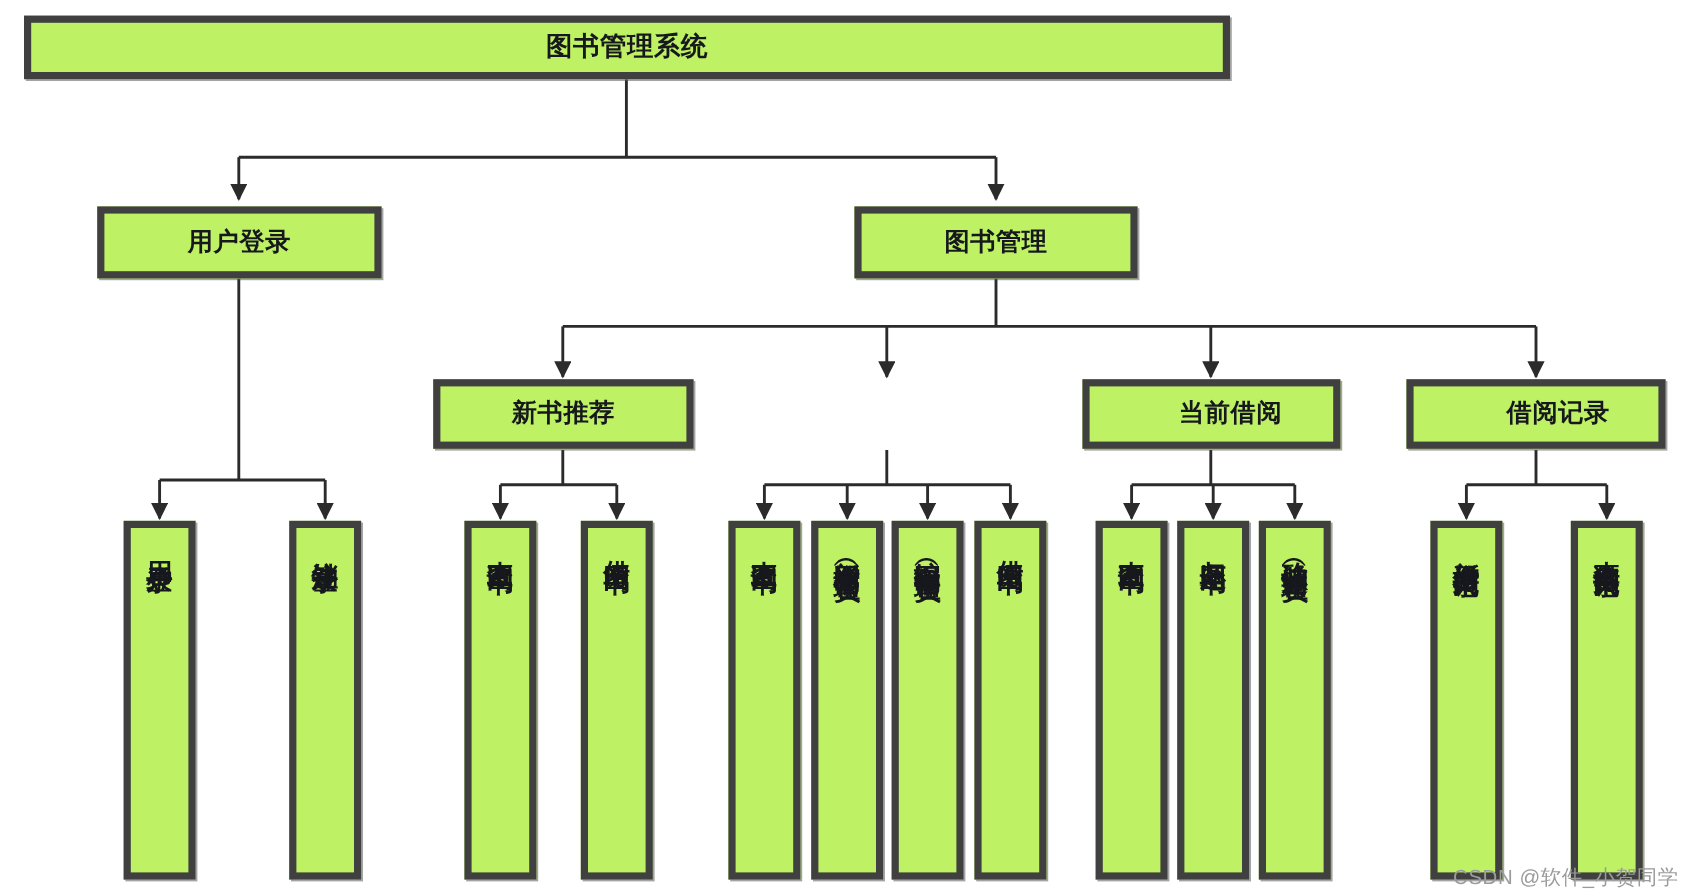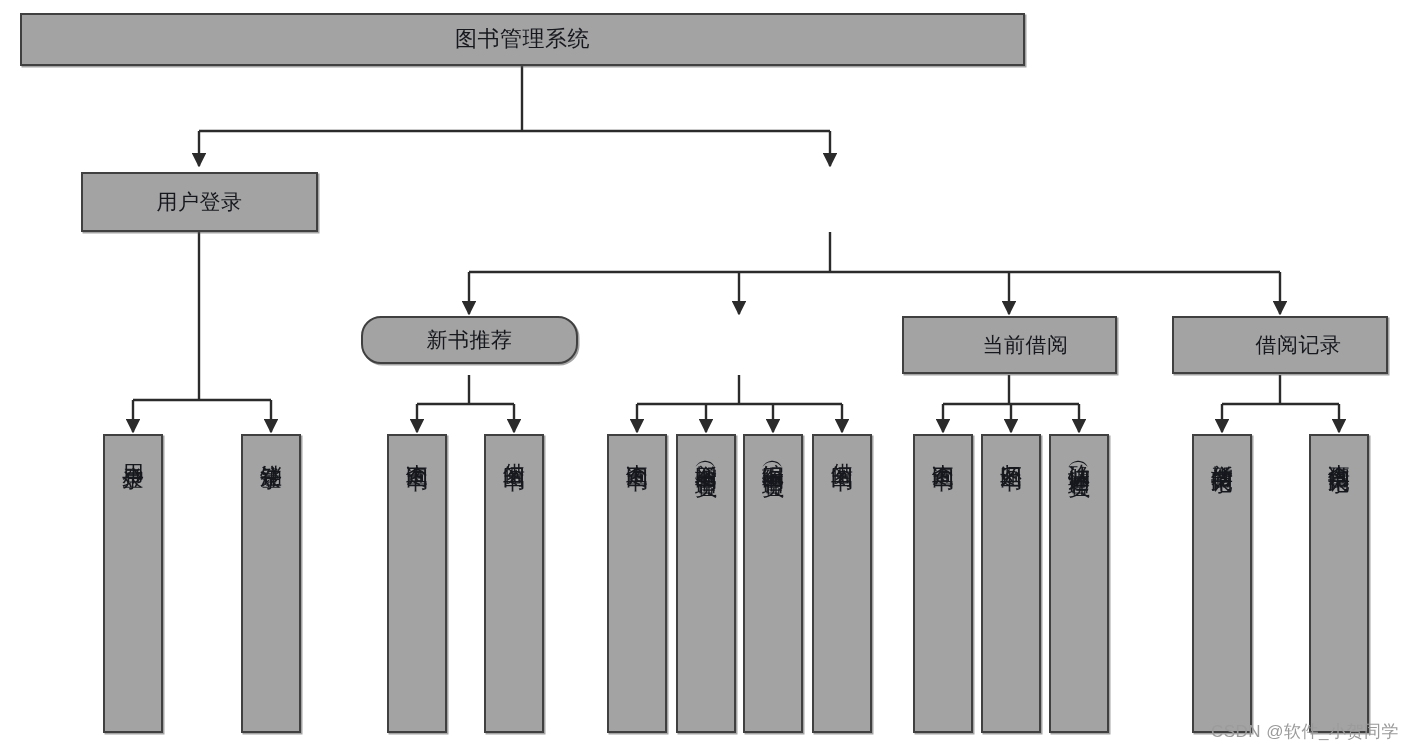--- a/index.html
+++ b/index.html
@@ -7,24 +7,25 @@
     width:1405px;height:747px;overflow:hidden;
     font-family:"Liberation Sans","DejaVu Sans",sans-serif;
     color:#1a1a1a;
   }
   #stage{position:relative;width:1405px;height:747px;background:#fff;}
   svg.links{position:absolute;left:0;top:0;width:1405px;height:747px;}
 
   .node{
     position:absolute;
     box-sizing:border-box;
-    background:#a3a3a3;
-    border:2px solid #404040;
+    background:#bef264;
+    border:6px solid #404040;
     display:flex;align-items:center;justify-content:center;
     box-shadow:1.5px 1.5px 0 rgba(90,90,90,.55);
+    font-weight:bold;
   }
   .node .lbl{
     font-size:21px;
     line-height:1.12;
     color:#16181d;
     white-space:nowrap;
     letter-spacing:.5px;
   }
   .node.root .lbl{font-size:22px;}
   .node.leaf{
@@ -106,22 +107,25 @@
     </g>
   </svg>
 
   <div class="node root" style="left:20px;top:13px;width:1005px;height:53px;">
     <span class="lbl">图书管理系统</span>
   </div>
 
   <div class="node" style="left:81px;top:172px;width:237px;height:60px;">
     <span class="lbl">用户登录</span>
   </div>
+  <div class="node" style="left:712px;top:172px;width:236px;height:60px;">
+    <span class="lbl">图书管理</span>
+  </div>
 
-  <div class="node" style="left:361px;top:316px;width:217px;height:48px;border-radius:20px;">
+  <div class="node" style="left:361px;top:316px;width:217px;height:58px;">
     <span class="lbl">新书推荐</span>
   </div>
   <div class="node" style="left:902px;top:316px;width:215px;height:58px;padding-left:32px;">
     <span class="lbl">当前借阅</span>
   </div>
   <div class="node" style="left:1172px;top:316px;width:216px;height:58px;padding-left:37px;">
     <span class="lbl">借阅记录</span>
   </div>
 
   <div class="node leaf" style="left:103px;top:434px;width:60px;height:299px;">

